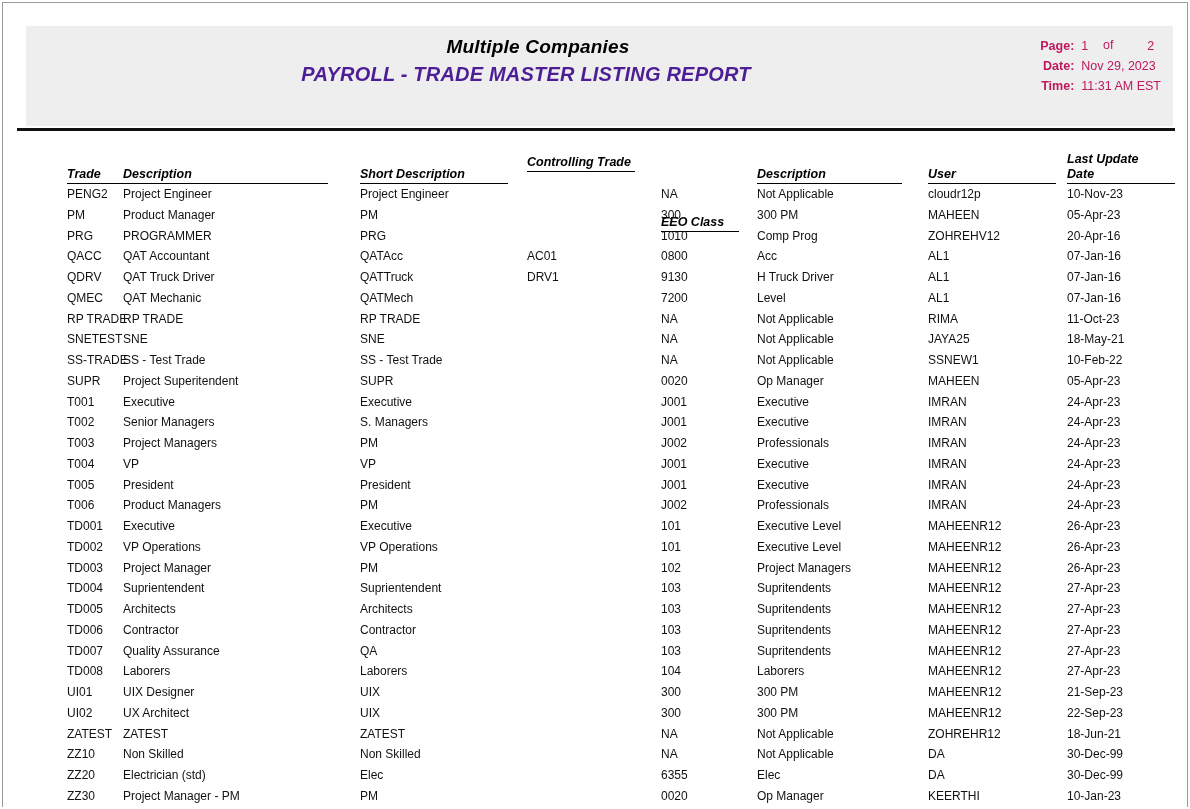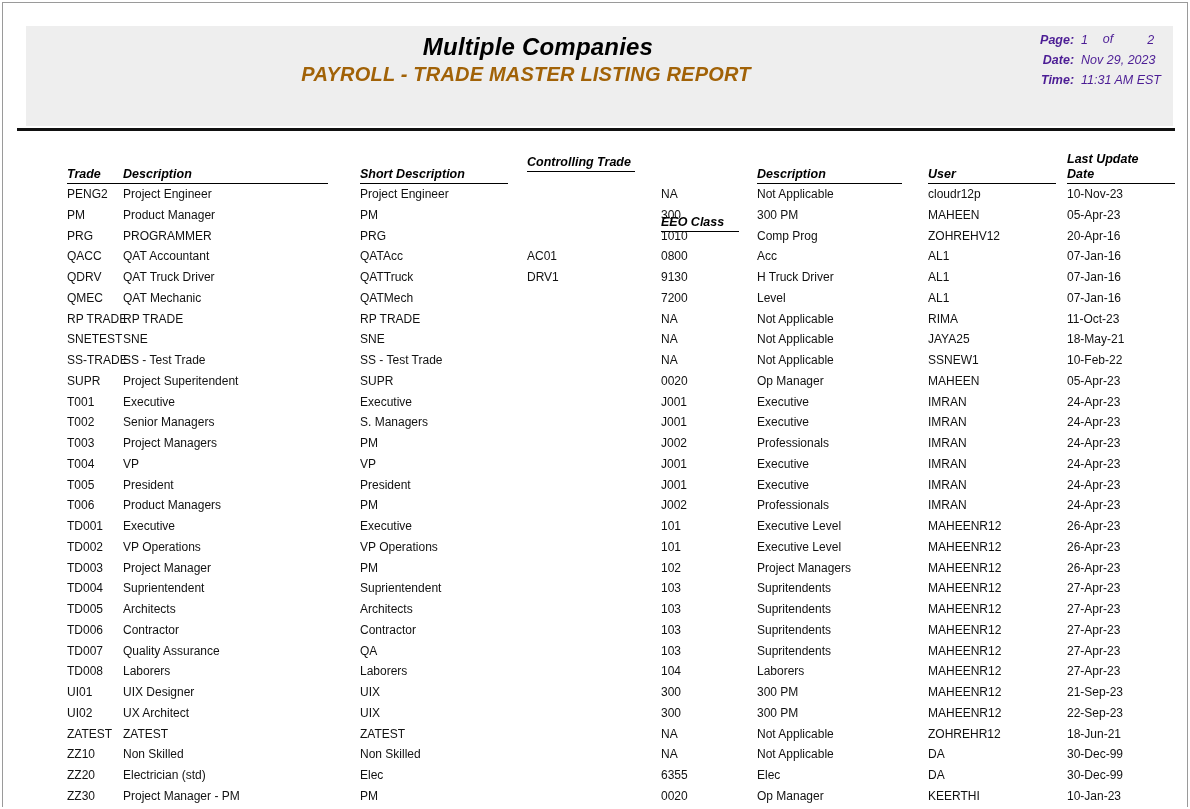--- a/index.html
+++ b/index.html
@@ -40,43 +40,42 @@
     background: #eeeeee;
   }
   #title-block {
     position: absolute;
     left: 0;
     top: 8px;
     width: 1000px;
     text-align: center;
   }
   .report-company {
-    font-size: 24px;
+    font-size: 19px;
     font-weight: bold;
     font-style: italic;
     color: #000;
     line-height: 26px;
     letter-spacing: 0.2px;
     padding-left: 24px;
   }
   .report-title {
     font-size: 20px;
     font-weight: bold;
     font-style: italic;
-    color: #a16207;
+    color: #4c1d95;
     line-height: 28px;
     letter-spacing: 0.2px;
   }
   #meta-block {
     position: absolute;
     right: 12px;
-    top: 4px;
+    top: 10px;
     font-size: 12.5px;
-    color: #4c1d95;
-    font-style: italic;
+    color: #be185d;
   }
   #meta-block table { border-collapse: collapse; }
   #meta-block td {
     padding: 1px 0;
     font-size: 12.5px;
     line-height: 18px;
     white-space: nowrap;
     vertical-align: top;
   }
   .meta-label { font-weight: bold; text-align: right; padding-right: 7px !important; }

